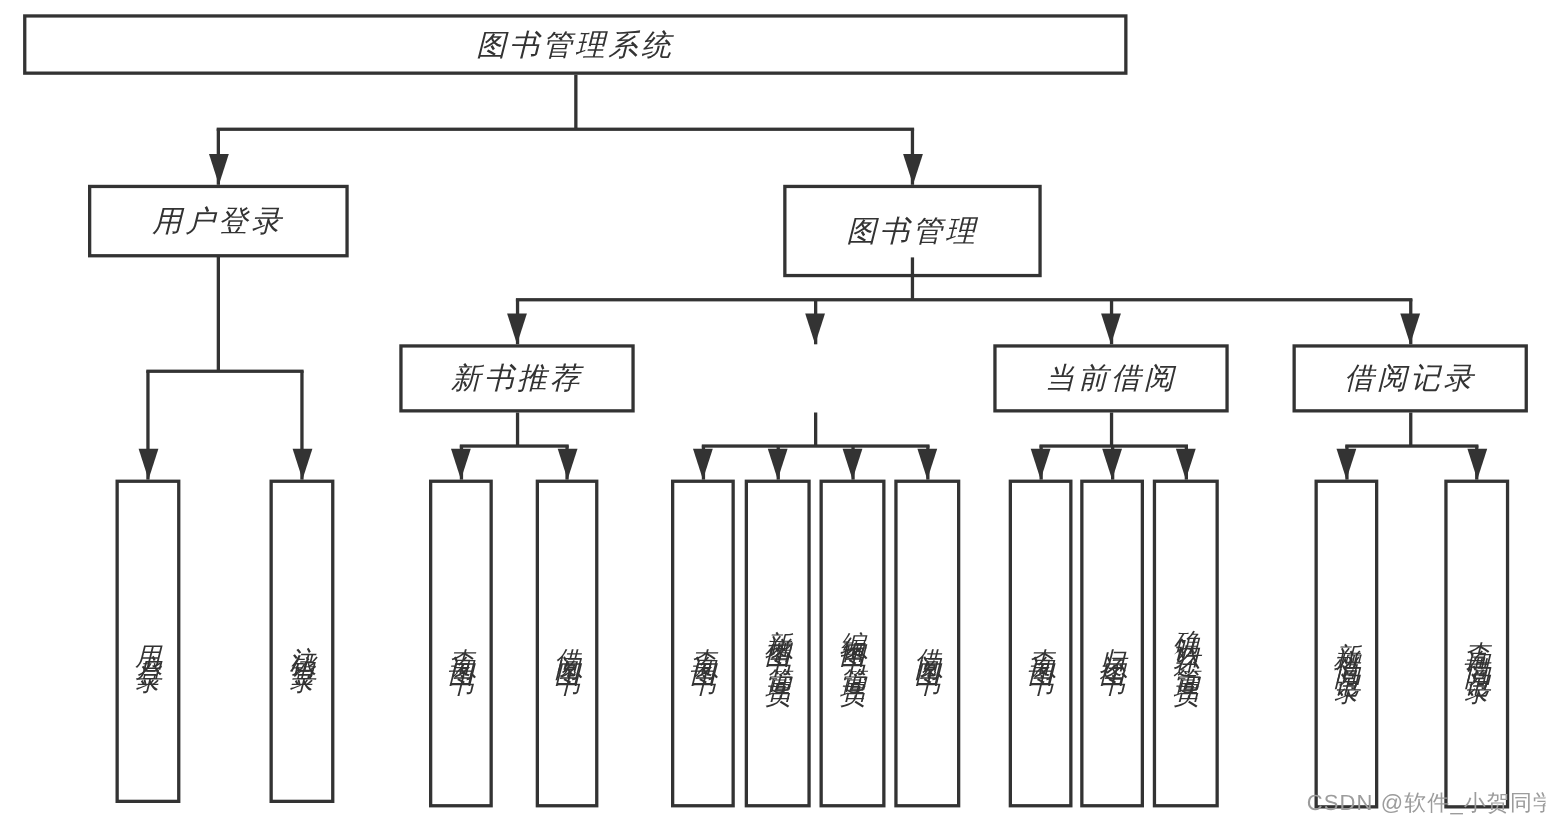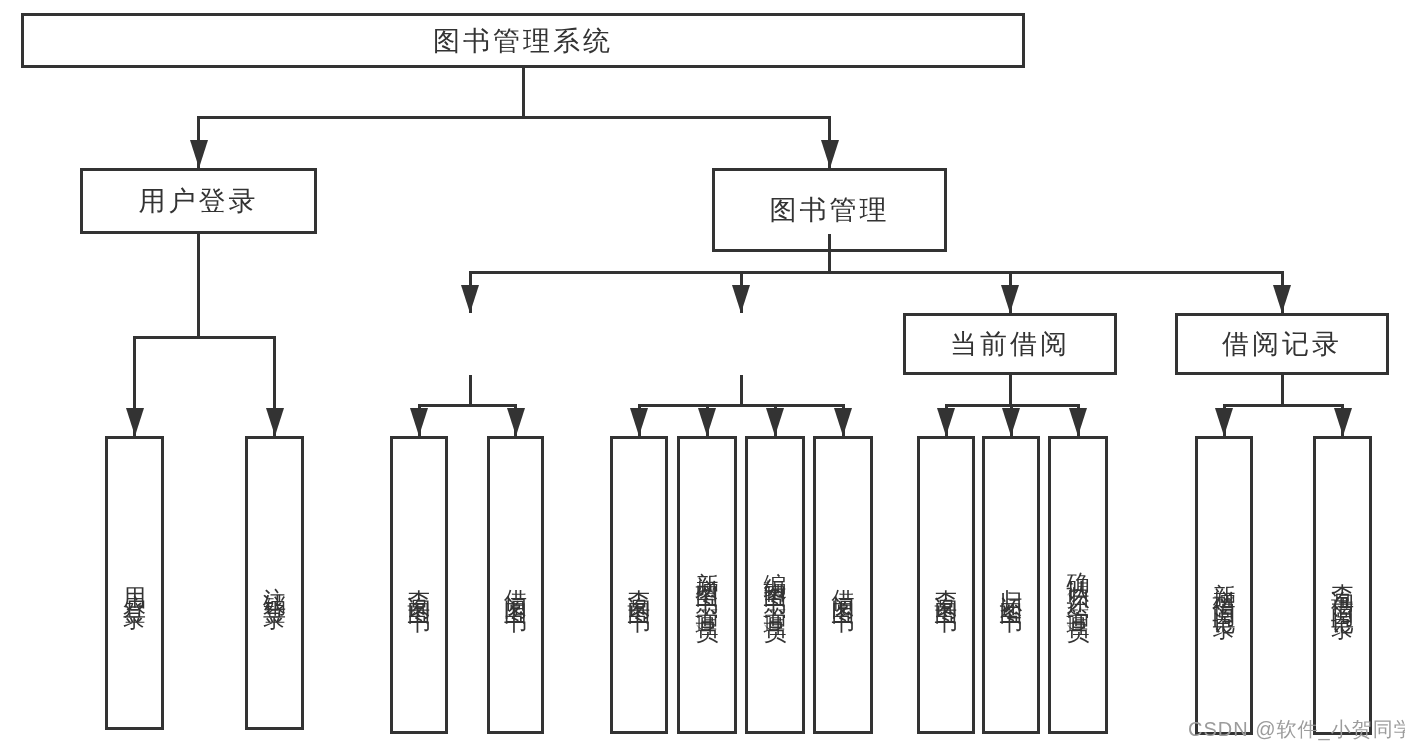--- a/index.html
+++ b/index.html
@@ -25,20 +25,21 @@
   .node{
     position:absolute;
     box-sizing:border-box;
     background:var(--box-fill);
     border:3px solid var(--box-border);
     color:var(--text);
     display:flex;
     align-items:center;
     justify-content:center;
     text-align:center;
+    font-style:italic;
   }
   .node.h{
     font-size:27px;
     letter-spacing:3px;
     white-space:nowrap;
   }
   .node.v{
     writing-mode:vertical-rl;
     text-orientation:mixed;
     font-size:23px;
@@ -69,20 +70,21 @@
 </head>
 <body>
 
 <div class="canvas">
 
   <div class="node h" style="left:21px;top:13px;width:1004px;height:55px">图书管理系统</div>
 
   <div class="node h" style="left:80px;top:168px;width:237px;height:66px">用户登录</div>
   <div class="node h" style="left:712px;top:168px;width:235px;height:84px">图书管理</div>
 
+  <div class="node h" style="left:363px;top:313px;width:214px;height:62px">新书推荐</div>
   <div class="node h" style="left:903px;top:313px;width:214px;height:62px">当前借阅</div>
   <div class="node h" style="left:1175px;top:313px;width:214px;height:62px">借阅记录</div>
 
   <div class="node v" style="left:105px;top:436px;width:59px;height:294px">用户登录</div>
   <div class="node v" style="left:245px;top:436px;width:59px;height:294px">注销登录</div>
 
   <div class="node v" style="left:390px;top:436px;width:58px;height:298px">查询图书</div>
   <div class="node v" style="left:487px;top:436px;width:57px;height:298px">借阅图书</div>
 
   <div class="node v" style="left:610px;top:436px;width:58px;height:298px">查询图书</div>

